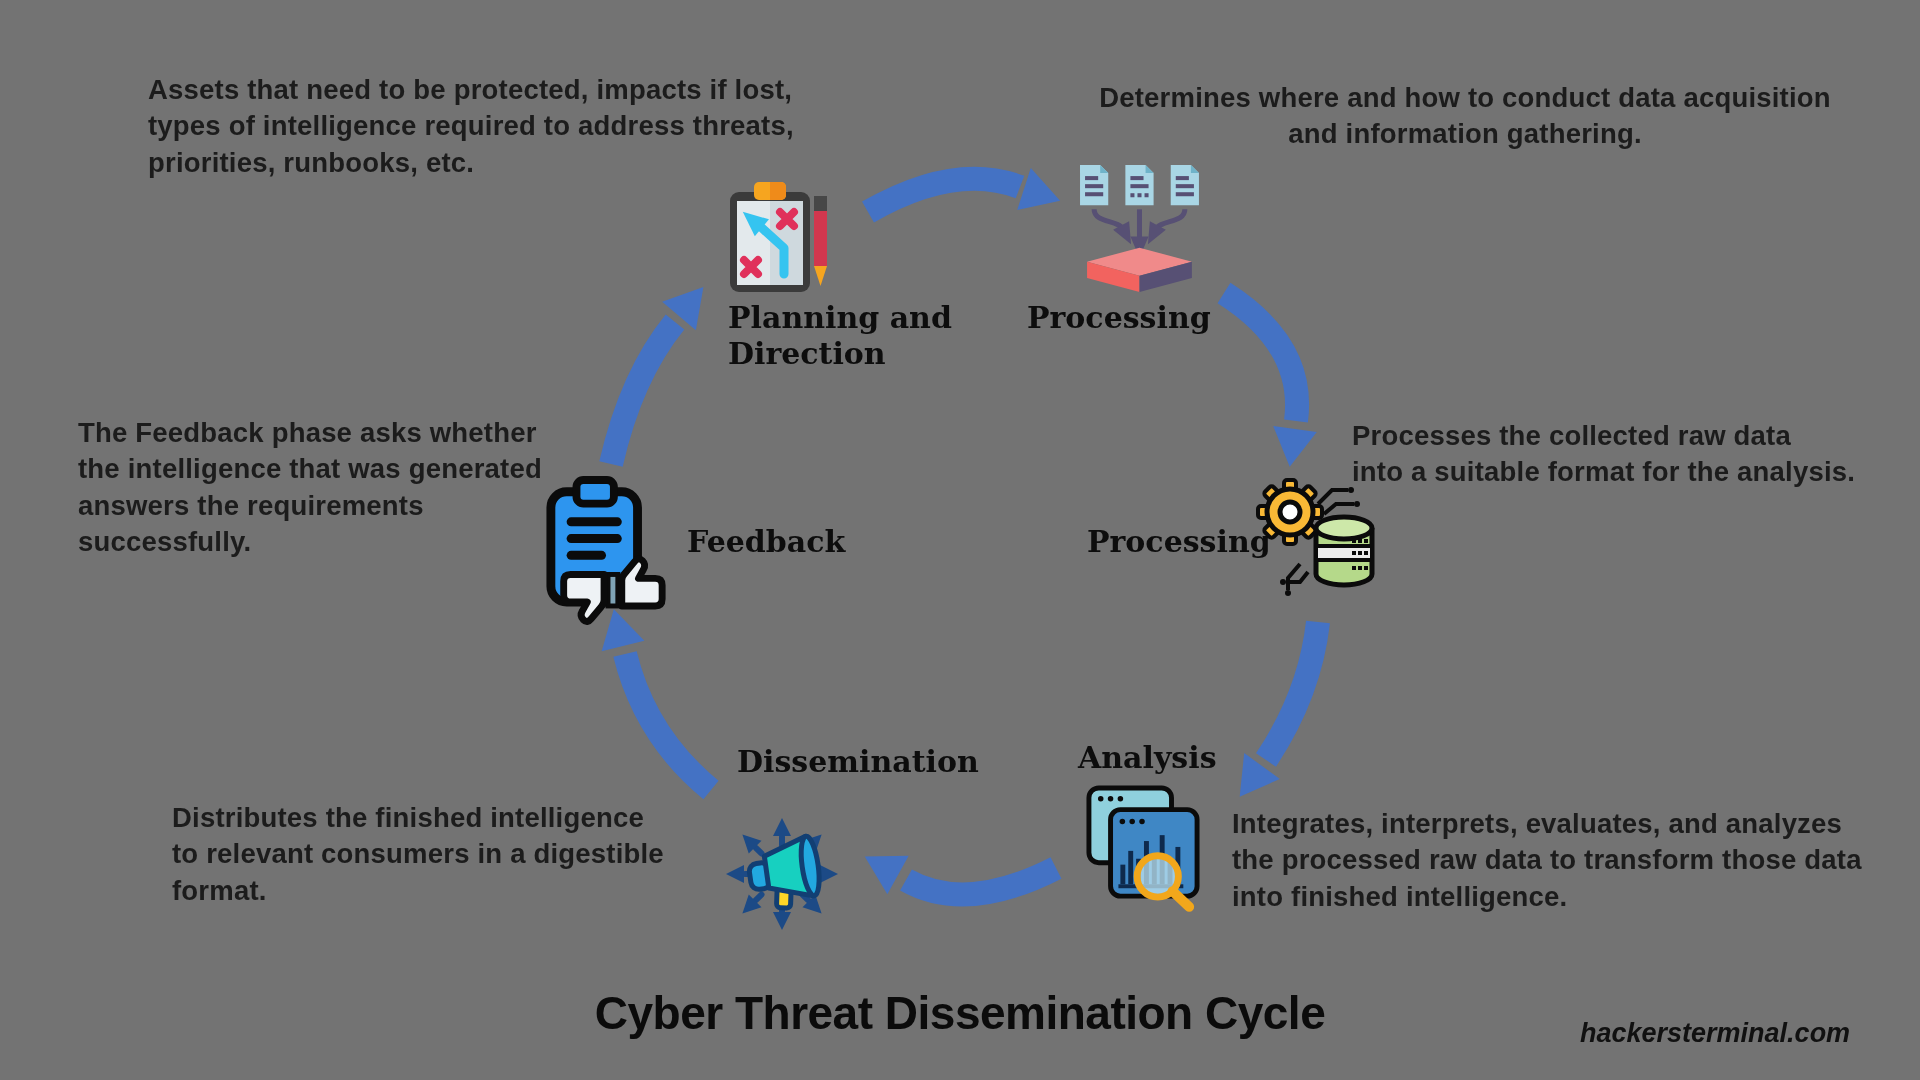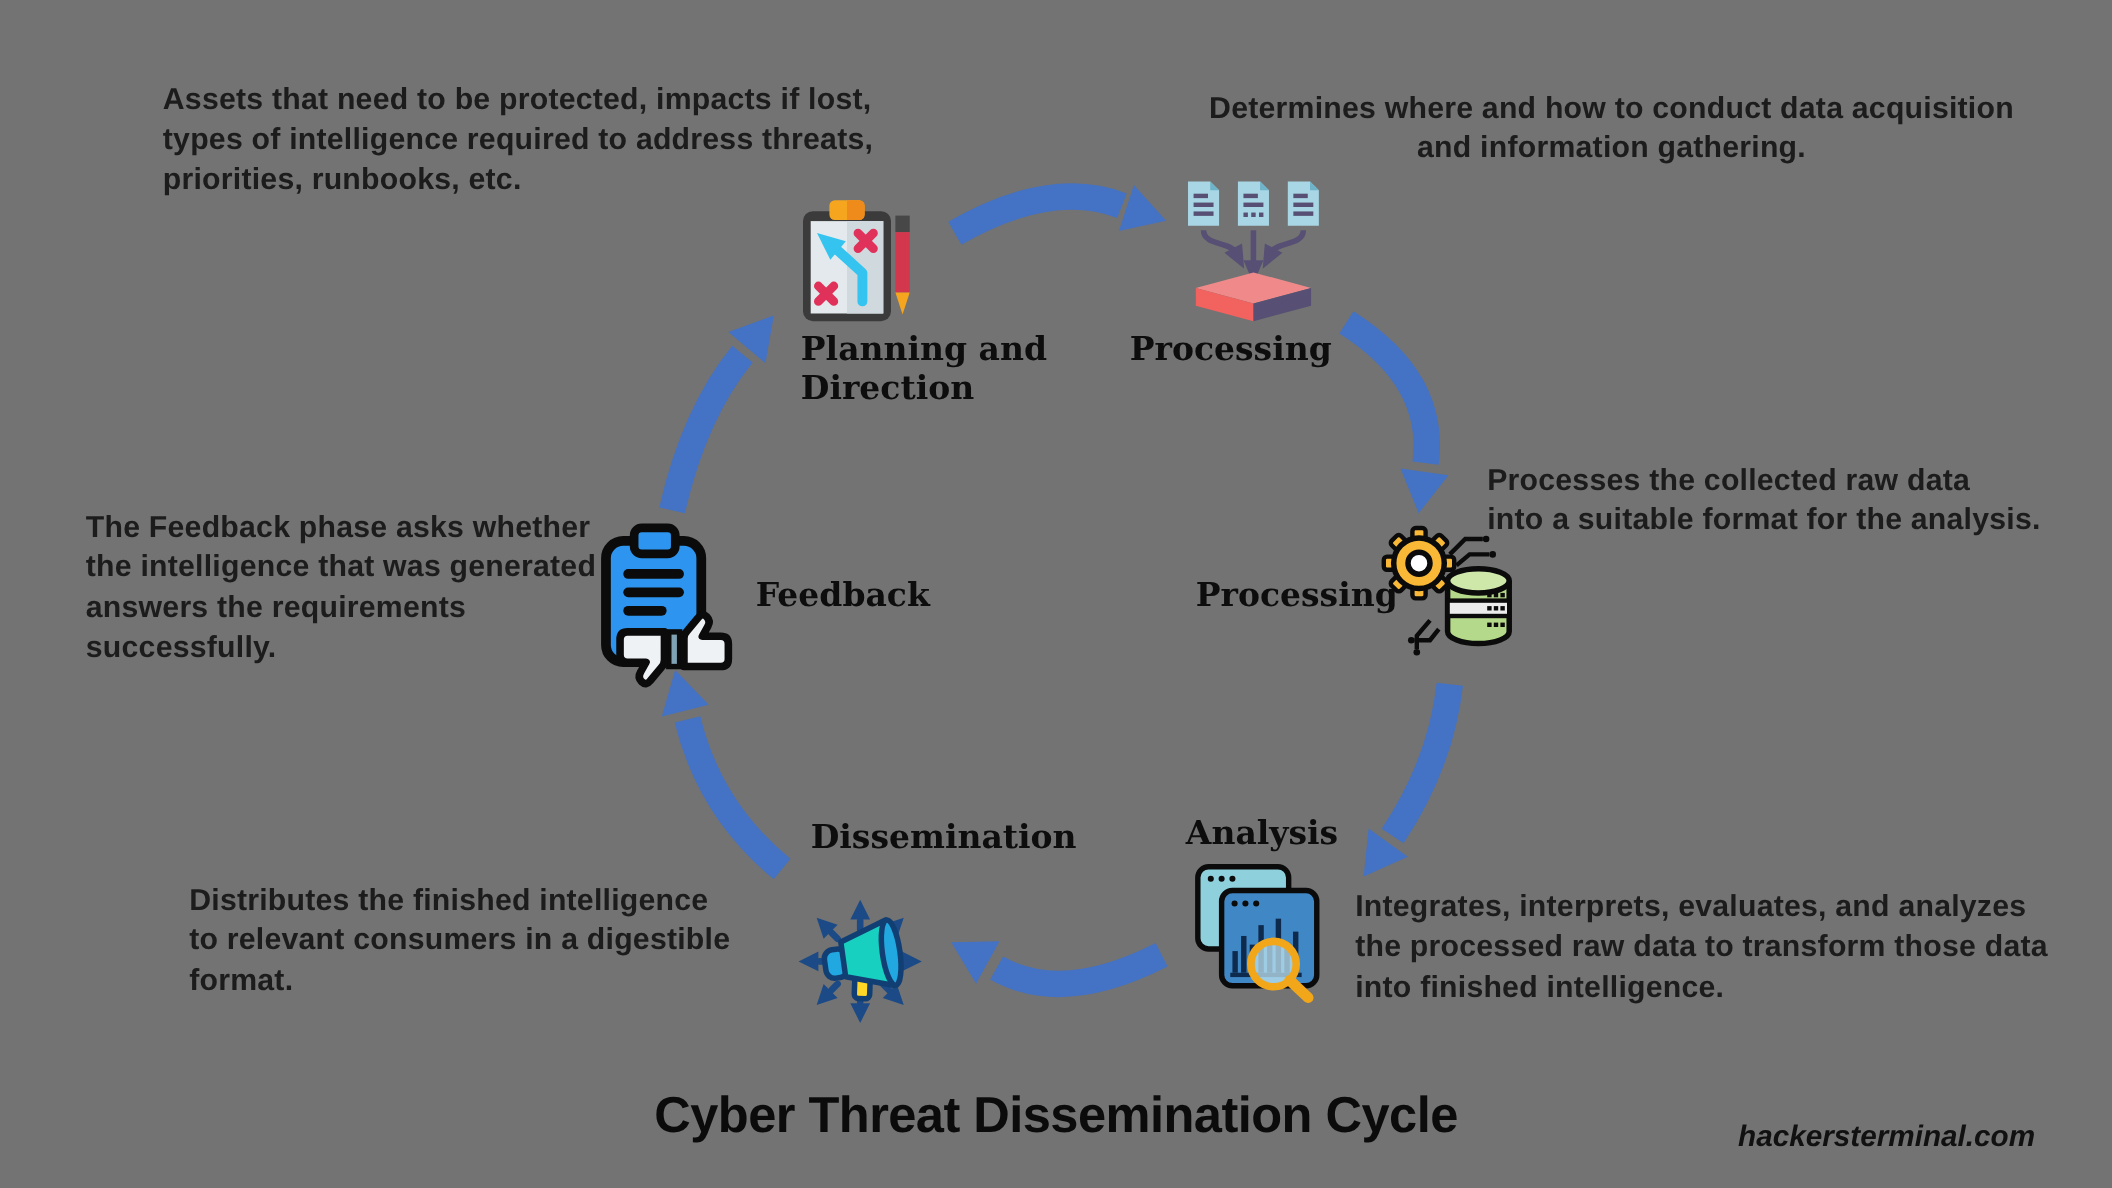--- a/index.html
+++ b/index.html
@@ -16,21 +16,21 @@
   .stage-label {
     position:absolute; font-family:"DejaVu Serif", serif; font-weight:700;
     font-size:30px; line-height:1.2; color:#0d0d0d; white-space:pre-line;
   }
   .icon { position:absolute; }
   .flow-arrow { position:absolute; }
   .arrow-stroke { stroke:var(--arrow); fill:none; }
   .arrow-fill { fill:var(--arrow); }
   #desc-planning      { left:148px;  top:72px;  width:720px; }
   #desc-collection    { left:1085px; top:80px;  width:760px;text-align:center; }
-  #desc-feedback      { left:78px;   top:415px; width:520px;margin-top:46px; }
+  #desc-feedback      { left:78px;   top:415px; width:520px; }
   #desc-processing    { left:1352px; top:418px; width:580px; }
   #desc-dissemination { left:172px;  top:800px; width:560px; }
   #desc-analysis      { left:1232px; top:806px; width:700px; }
   #label-planning      { left:728px;  top:300px; width:240px; }
   #label-collection    { left:1027px; top:300px; width:240px; }
   #label-feedback      { left:687px;  top:524px; }
   #label-processing    { left:1087px; top:524px; }
   #label-dissemination { left:737px;  top:744px; }
   #label-analysis      { left:1078px; top:740px; }
   #icon-planning      { left:724px;  top:182px; width:104px; }

